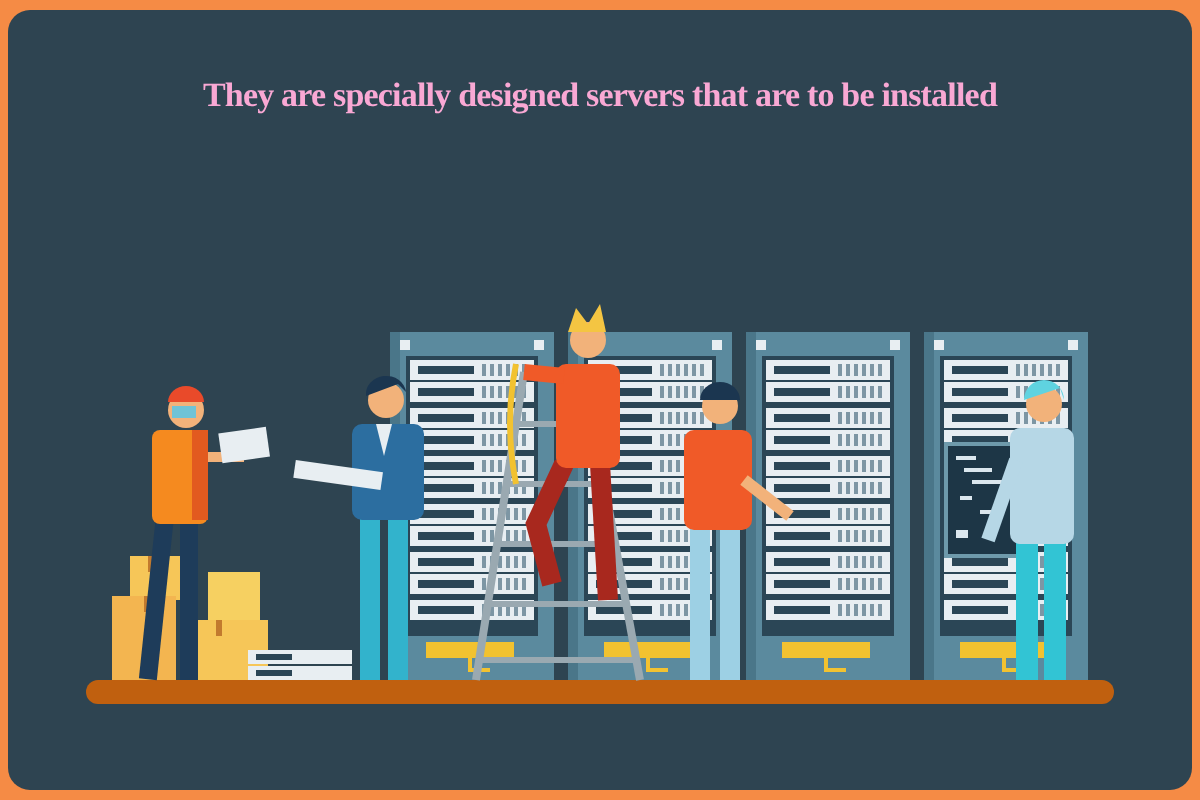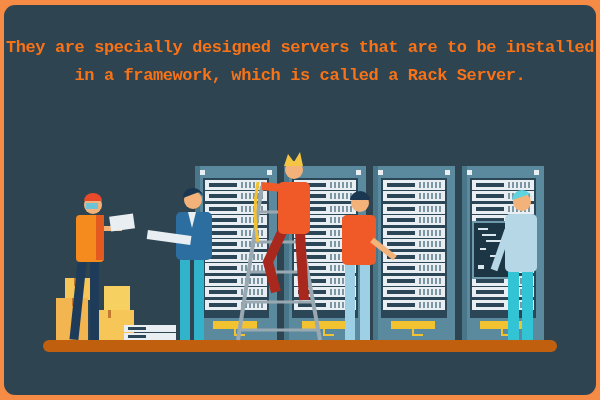--- a/index.html
+++ b/index.html
@@ -1,28 +1,27 @@
 <!DOCTYPE html>
 <html><head>
 <meta charset="utf-8">
 <style>
   html, body { margin:0; padding:0; }
   body { width:600px; height:400px; background:#f58b45; position:relative; overflow:hidden; font-family:"DejaVu Serif", serif; }
   .panel { position:absolute; left:4px; top:5px; width:592px; height:390px; background:#2e4451; border-radius:11px; overflow:hidden; }
-  .caption { position:absolute; left:0; top:29px; width:592px; text-align:center; color:#f97316; font-family:Liberation Mono, monospace; font-weight:bold; font-size:17px; line-height:28px; letter-spacing:-0.4px; }
+  .caption { position:absolute; left:0; top:29px; width:592px; text-align:center; color:#f9a8d4; font-family:Liberation Serif, serif; font-weight:bold; font-size:17px; line-height:28px; letter-spacing:-0.4px; }
   .caption div { white-space:nowrap; }
   .scene { position:absolute; left:0; top:0; width:600px; height:400px; }
 </style>
 </head>
 <body>
 
 <div class="panel">
   <div class="caption">
     <div>They are specially designed servers that are to be installed</div>
-    <div>in a framework, which is called a Rack Server.</div>
   </div>
 </div>
 
 <svg class="scene" width="600" height="400" viewBox="0 0 600 400" xmlns="http://www.w3.org/2000/svg">
   <defs>
     <g id="unit">
       <rect x="0" y="0" width="62" height="10" fill="#e8eef2"></rect>
       <rect x="4" y="3" width="28" height="4" fill="#2b4656"></rect>
       <g fill="#7d96a4">
         <rect x="36" y="2" width="2" height="6"></rect>

